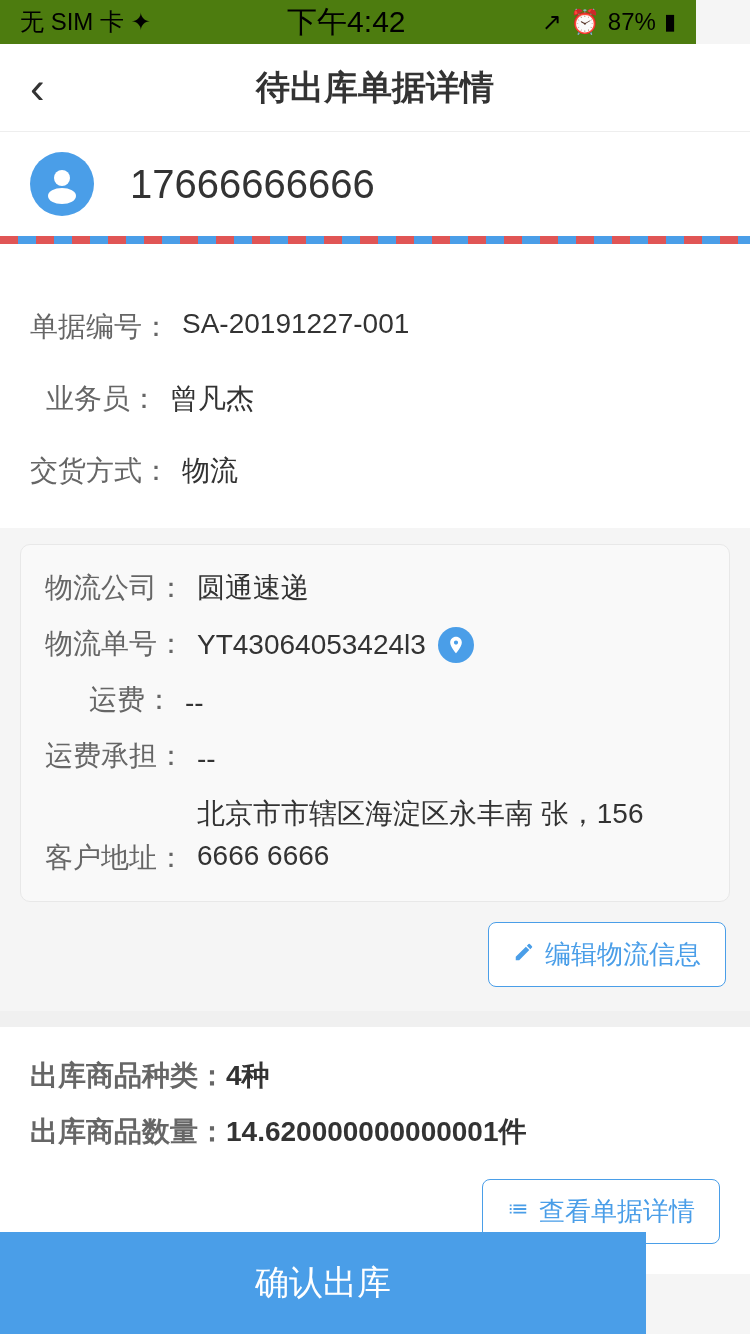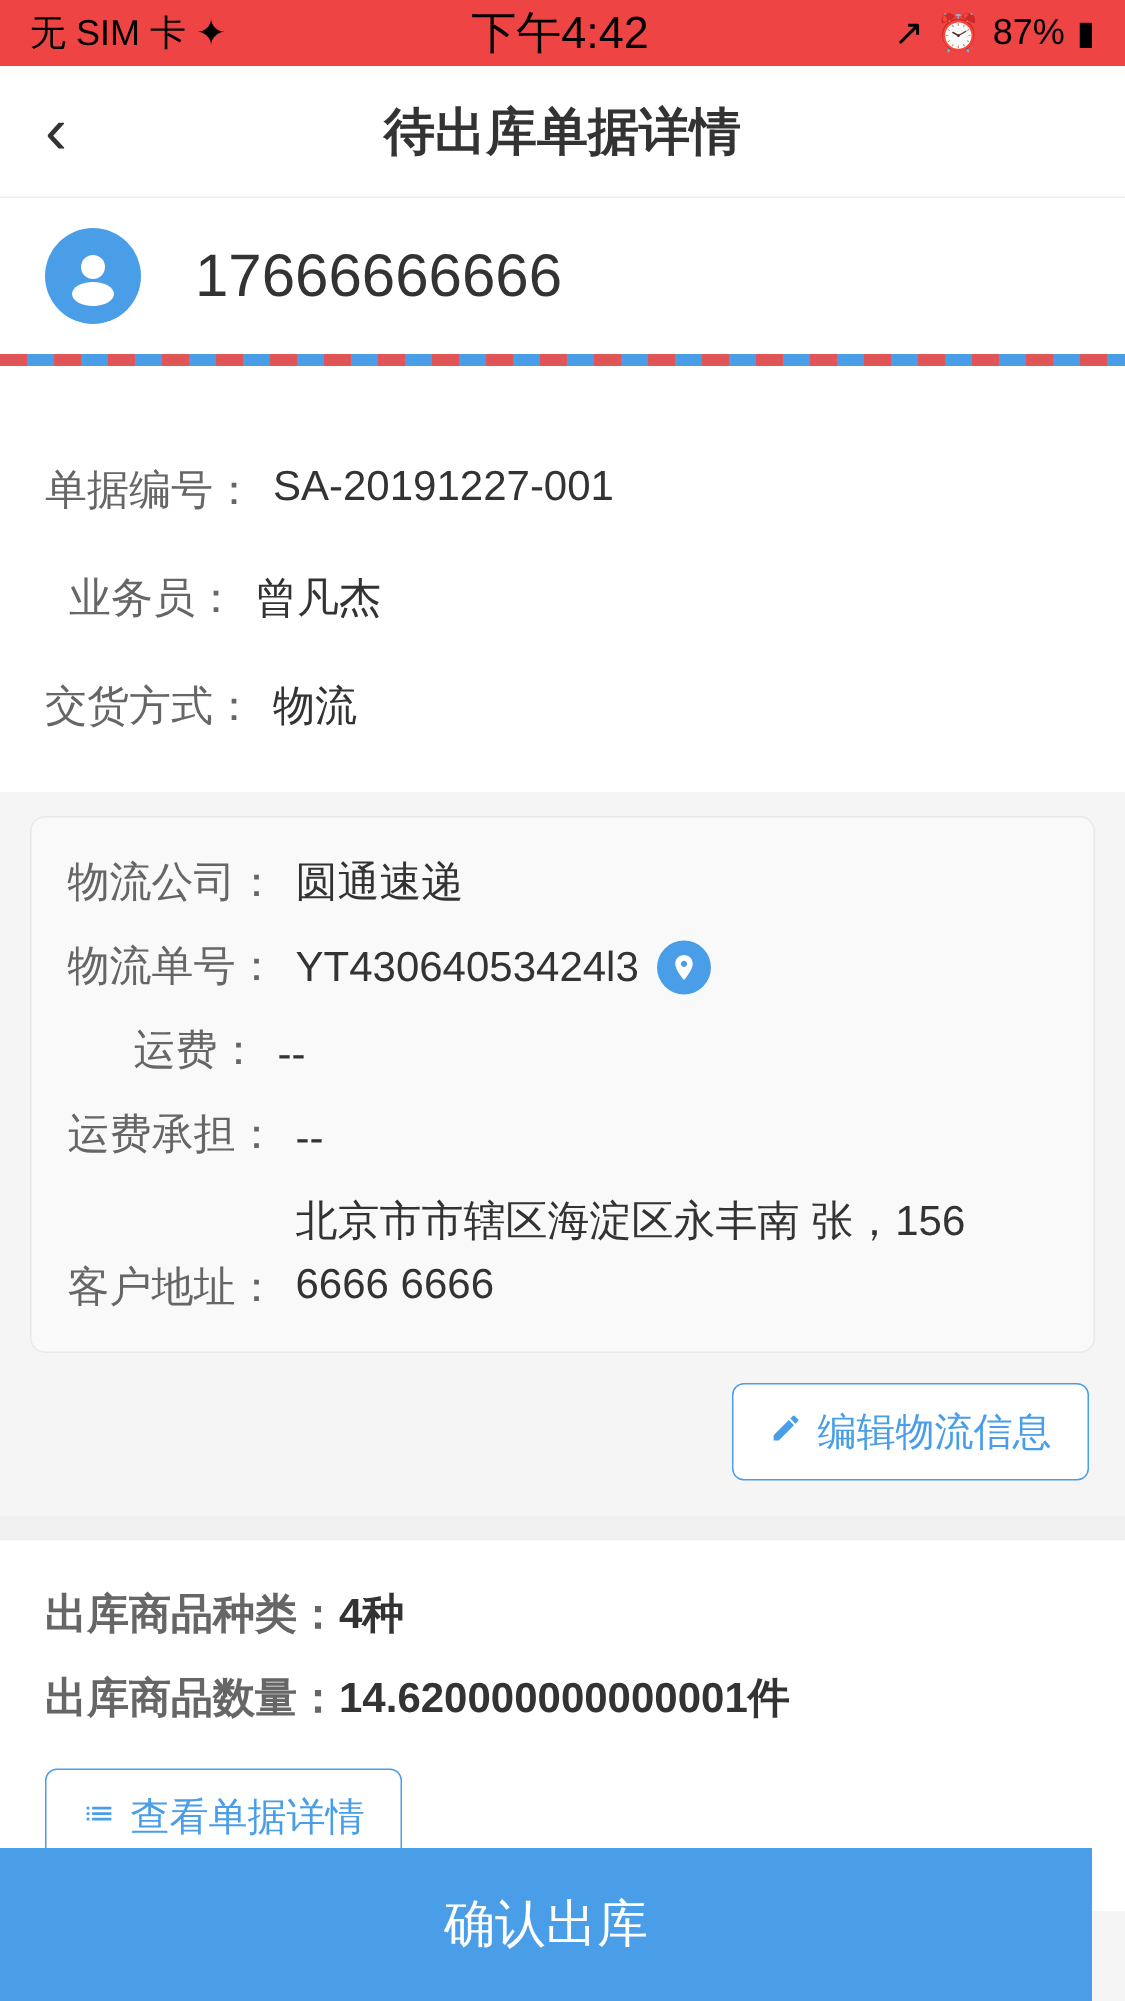--- a/index.html
+++ b/index.html
@@ -9,23 +9,23 @@
       min-height: 1334px;
       background: #f5f5f5;
       font-family: -apple-system, "PingFang SC", "Helvetica Neue", Arial, sans-serif;
       font-size: 28px;
       color: #333;
       position: relative;
     }
 
     
     .status-bar {
-      width: 750px;
+      width: 696px;
       height: 44px;
-      background: #ef4444;
+      background: #4d7c0f;
       display: flex;
       align-items: center;
       justify-content: space-between;
       padding: 0 20px;
       font-size: 24px;
       color: #000;
     }
     .status-left { display: flex; align-items: center; gap: 10px; }
     .status-center { font-size: 30px; font-weight: 500; }
     .status-right { display: flex; align-items: center; gap: 8px; font-size: 24px; }
@@ -203,20 +203,21 @@
       min-width: 160px;
       flex-shrink: 0;
     }
     .product-value {
       color: #333;
     }
 
     
     .detail-btn-row {
       display: flex;
+      justify-content: flex-end;
       padding: 10px 0 10px 0;
     }
     .detail-btn {
       border: 1.5px solid #4a9ee8;
       color: #4a9ee8;
       background: #fff;
       border-radius: 8px;
       padding: 14px 24px;
       font-size: 26px;
       display: flex;
@@ -230,21 +231,21 @@
       flex: 1;
       background: #f5f5f5;
       min-height: 200px;
     }
 
     
     .confirm-btn-container {
       position: fixed;
       bottom: 0;
       left: 0;
-      width: 728px;
+      width: 646px;
       background: #4a9ee8;
       padding: 28px 0;
       display: flex;
       justify-content: center;
       align-items: center;
     }
     .confirm-btn {
       color: #fff;
       font-size: 34px;
       font-weight: 500;

